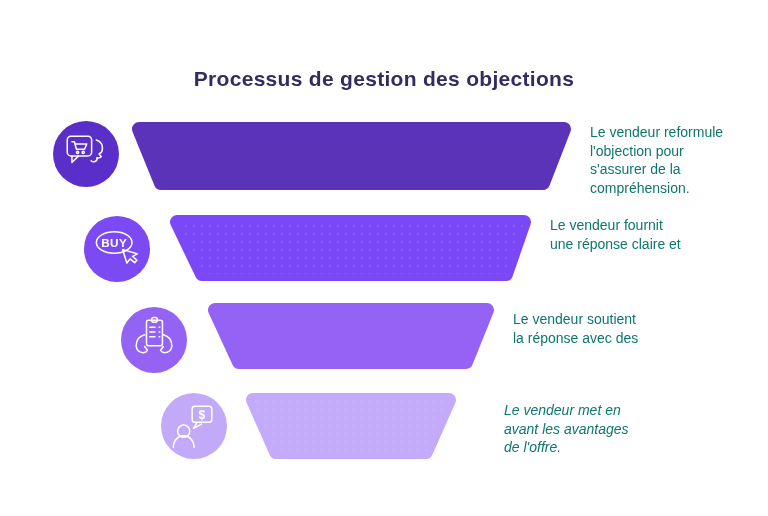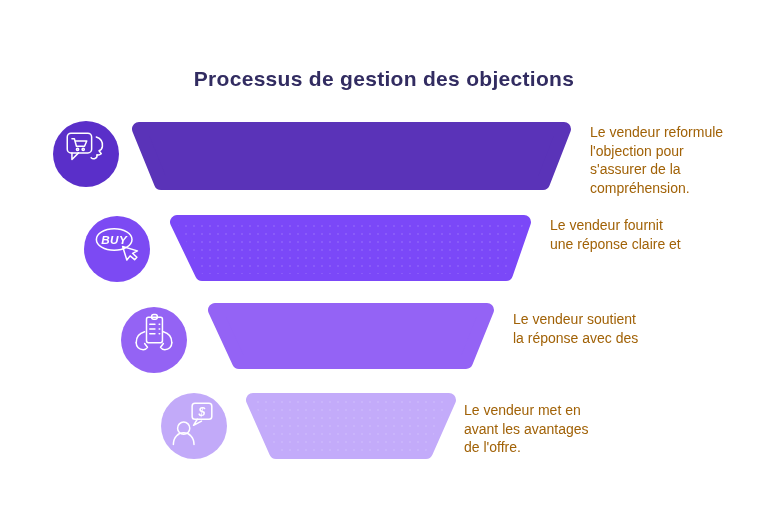--- a/index.html
+++ b/index.html
@@ -7,38 +7,38 @@
     position:relative;width:768px;height:516px;background:#ffffff;
     font-family:"Liberation Sans","DejaVu Sans",sans-serif;overflow:hidden;
   }
   .title{
     position:absolute;top:49px;left:0;width:768px;text-align:center;
     font-size:21px;font-weight:600;letter-spacing:.3px;color:#322c61;margin-top:18px;
   }
   .funnel-svg{position:absolute;left:0;top:0;}
   .icon-circle{
     position:absolute;width:66px;height:66px;border-radius:50%;
-    display:flex;align-items:flex-start;justify-content:center;font-style:italic;
+    display:flex;align-items:center;justify-content:center;
   }
   .icon-circle svg{width:60px;height:60px;stroke:#ffffff;fill:none;
     stroke-width:1.6;stroke-linecap:round;stroke-linejoin:round;}
   .icon-circle svg text{stroke:none;fill:#ffffff;font-family:"Liberation Sans","DejaVu Sans",sans-serif;}
   .step-text{
-    position:absolute;font-size:14px;line-height:18.5px;color:#a16207;font-weight:500;
+    position:absolute;font-size:14px;line-height:18.5px;color:#0f766e;font-weight:500;
   }
   .step-text div{white-space:nowrap;}
   
   #circle-0{left:53px;top:121px;}
   #circle-1{left:84px;top:216px;}
   #circle-2{left:121px;top:307px;}
   #circle-3{left:161px;top:393px;}
   #text-0{left:590px;top:123px;}
   #text-1{left:550px;top:216px;}
   #text-2{left:513px;top:310px;}
-  #text-3{left:464px;top:401px;}
+  #text-3{left:504px;top:401px;font-style:italic;}
 </style>
 </head>
 <body>
 
 <div id="canvas">
 
   <div class="title">Processus de gestion des objections</div>
 
   <svg class="funnel-svg" width="768" height="516" viewBox="0 0 768 516">
     <defs>

